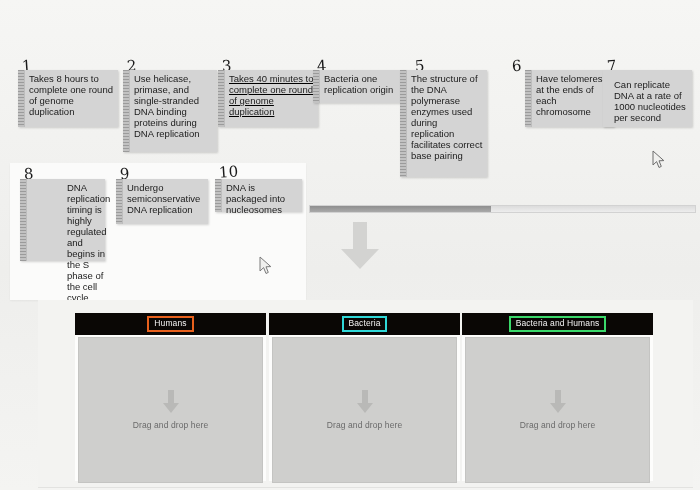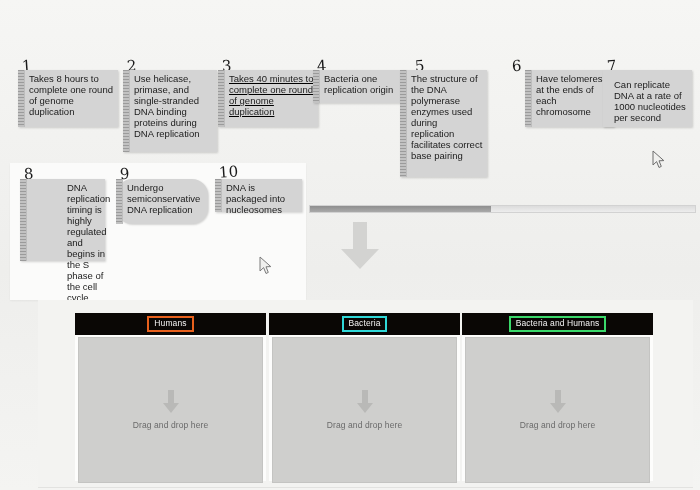--- a/index.html
+++ b/index.html
@@ -192,21 +192,21 @@
     <div class="card-text">Can replicate DNA at a rate of 1000 nucleotides per second</div>
   </div>
 
   <div class="num" style="left:24px; top:165px;">8</div>
   <div class="card" style="left:20px; top:179px; width:85px; height:82px;gap:36px;">
     <div class="grip"></div>
     <div class="card-text">DNA replication timing is highly regulated and begins in the S phase of the cell cycle</div>
   </div>
 
   <div class="num" style="left:120px; top:165px;">9</div>
-  <div class="card" style="left:116px; top:179px; width:92px; height:45px;border-radius:16px;">
+  <div class="card" style="left:116px; top:179px; width:92px; height:45px;">
     <div class="grip"></div>
     <div class="card-text">Undergo semiconservative DNA replication</div>
   </div>
 
   <div class="num" style="left:219px; top:163px;">10</div>
   <div class="card" style="left:215px; top:179px; width:87px; height:33px;">
     <div class="grip"></div>
     <div class="card-text">DNA is packaged into nucleosomes</div>
   </div>
 

